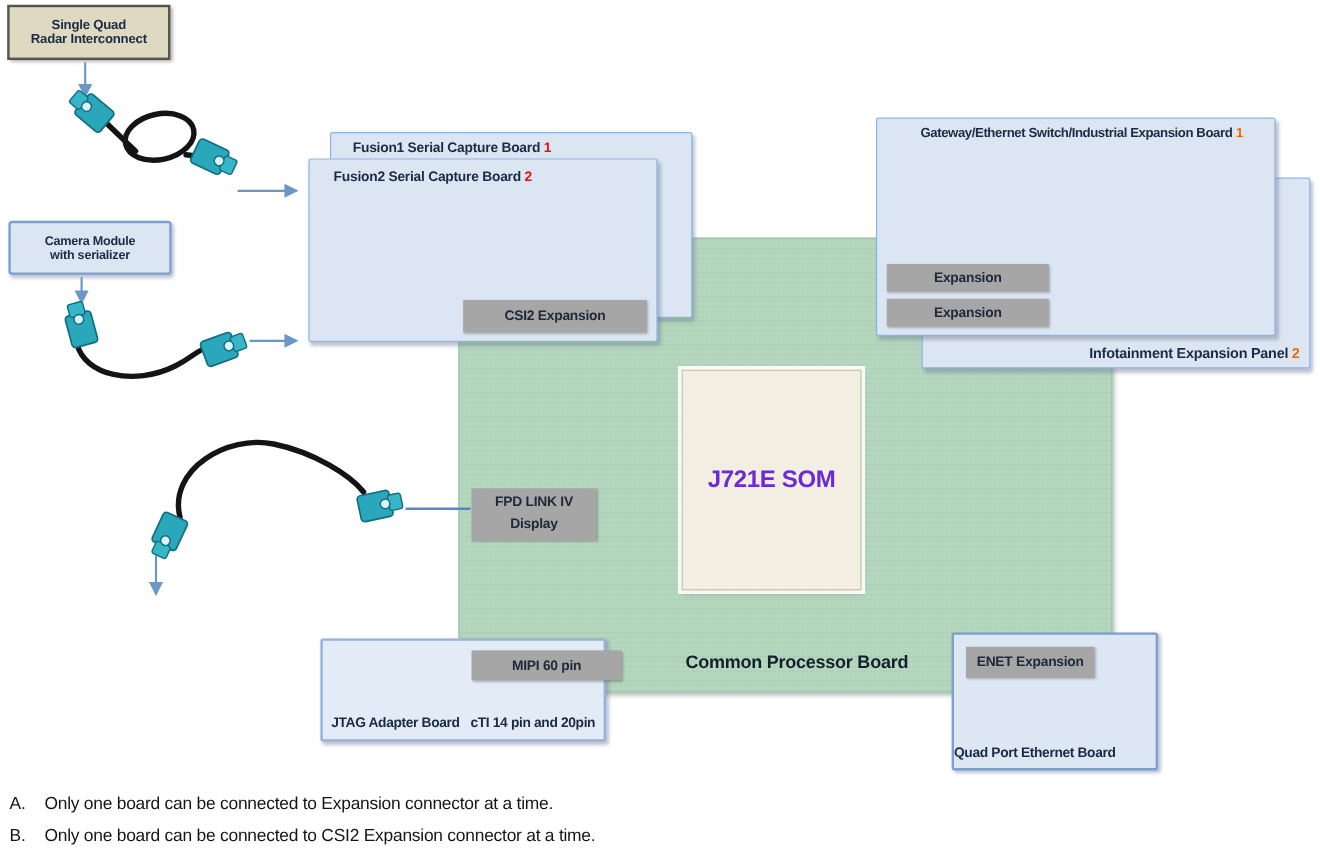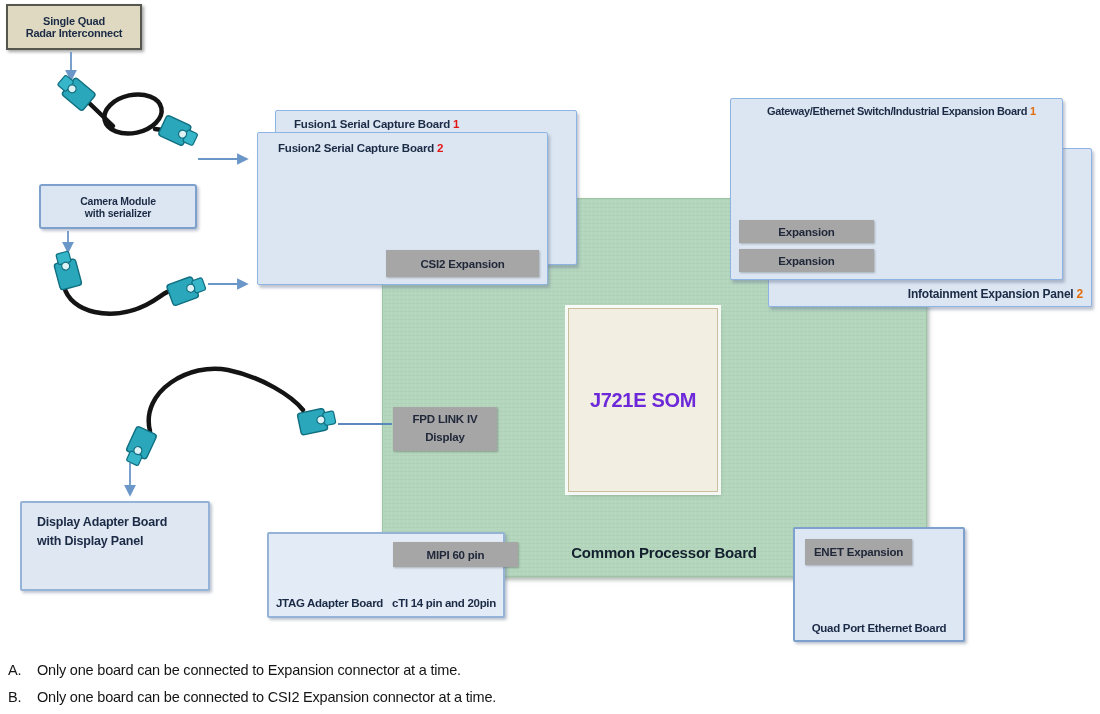--- a/index.html
+++ b/index.html
@@ -26,23 +26,23 @@
     box-shadow:1px 1px 2px rgba(0,0,0,.25);box-sizing:border-box;white-space:nowrap;
   }
   
   #radar-box{
     left:6px;top:4px;width:136px;height:46px;background:#ded9c0;border:2px solid #55564e;
     box-shadow:2px 2px 3px rgba(0,0,0,.35);display:flex;flex-direction:column;align-items:center;
     justify-content:center;text-align:center;
   }
   #radar-box .title{font-size:11px;}
   #camera-box{
-    left:7px;top:184px;width:158px;height:45px;background:#dce6f2;border:2px solid #7da0cd;
+    left:7px;top:184px;width:136px;height:45px;background:#dce6f2;border:2px solid #7da0cd;
     border-radius:3px;box-shadow:2px 2px 3px rgba(110,125,150,.45);
-    display:flex;flex-direction:column;align-items:center;justify-content:center;text-align:center;margin-left:32px;
+    display:flex;flex-direction:column;align-items:center;justify-content:center;text-align:center;
   }
   #camera-box .title{font-size:10.5px;}
   #fusion1-board{left:275px;top:110px;width:302px;height:155px;z-index:2;padding:7px 0 0 18px;}
   #fusion2-board{left:257px;top:132px;width:291px;height:153px;z-index:3;padding:9px 0 0 20px;}
   #csi2-button{left:128px;top:117px;width:153px;height:27px;}
   #green-board{
     left:382px;top:198px;width:545px;height:379px;z-index:1;
     background-color:#b3d6bc;
     background-image:
       repeating-linear-gradient(90deg, rgba(255,255,255,.06) 0 1px, transparent 1px 4px),
@@ -78,21 +78,21 @@
     border:2px solid #95b3d7;border-radius:2px;box-shadow:2px 2px 3px rgba(110,125,150,.45);
   }
   #mipi-button{left:124px;top:8px;width:125px;height:25px;}
   #jtag-label{position:absolute;bottom:7px;width:100%;text-align:center;font-size:11.5px;letter-spacing:-0.3px;}
   #jtag-label .gap{display:inline-block;width:9px;}
   #quad-board{
     left:793px;top:527px;width:172px;height:115px;z-index:2;background:#dde7f4;
     border:2px solid #7da0cd;border-radius:2px;box-shadow:2px 2px 3px rgba(110,125,150,.45);
   }
   #enet-button{left:10px;top:10px;width:107px;height:26px;}
-  #quad-label{position:absolute;bottom:6px;width:100%;text-align:center;font-size:11.5px;letter-spacing:-0.3px;}
+  #quad-label{position:absolute;bottom:6px;width:100%;text-align:left;font-size:11.5px;letter-spacing:-0.3px;}
   
   .note{position:absolute;left:8px;display:flex;color:#151515;font-size:14.5px;letter-spacing:-0.2px;white-space:nowrap;}
   .note .note-label{width:29px;flex:0 0 29px;}
   #note-a{top:662px;}
   #note-b{top:689px;}
   
   #overlay{position:absolute;left:0;top:0;z-index:6;pointer-events:none;}
   .arrow{stroke:#6b96c8;stroke-width:1.8;fill:none;}
   .plainline{stroke:#5b87bd;stroke-width:2.2;fill:none;}
   .cable{stroke:#141414;stroke-width:4.5;fill:none;stroke-linecap:round;}
@@ -138,24 +138,20 @@
   <div id="radar-box" class="abs">
     <div class="title">Single Quad</div>
     <div class="title">Radar Interconnect</div>
   </div>
 
   <div id="camera-box" class="abs">
     <div class="title">Camera Module</div>
     <div class="title">with serializer</div>
   </div>
 
-  <div id="display-box" class="abs">
-    <div class="title">Display Adapter Board</div>
-    <div class="title">with Display Panel</div>
-  </div>
 
   <div id="jtag-board" class="abs">
     <div id="mipi-button" class="gray-btn">MIPI 60 pin</div>
     <div id="jtag-label" class="title"><span>JTAG Adapter Board</span><span class="gap"></span><span>cTI 14 pin and 20pin</span></div>
   </div>
 
   <div id="quad-board" class="abs">
     <div id="enet-button" class="gray-btn">ENET Expansion</div>
     <div id="quad-label" class="title">Quad Port Ethernet Board</div>
   </div>

